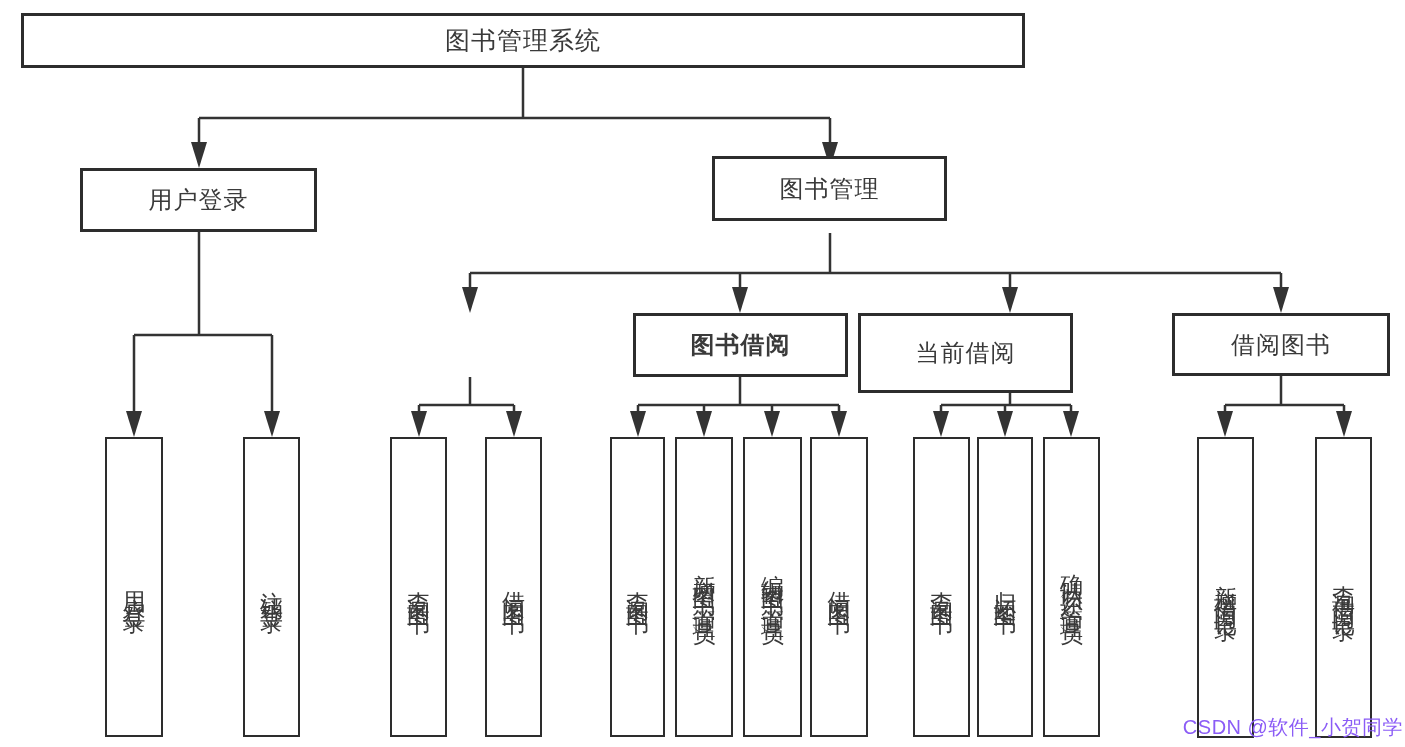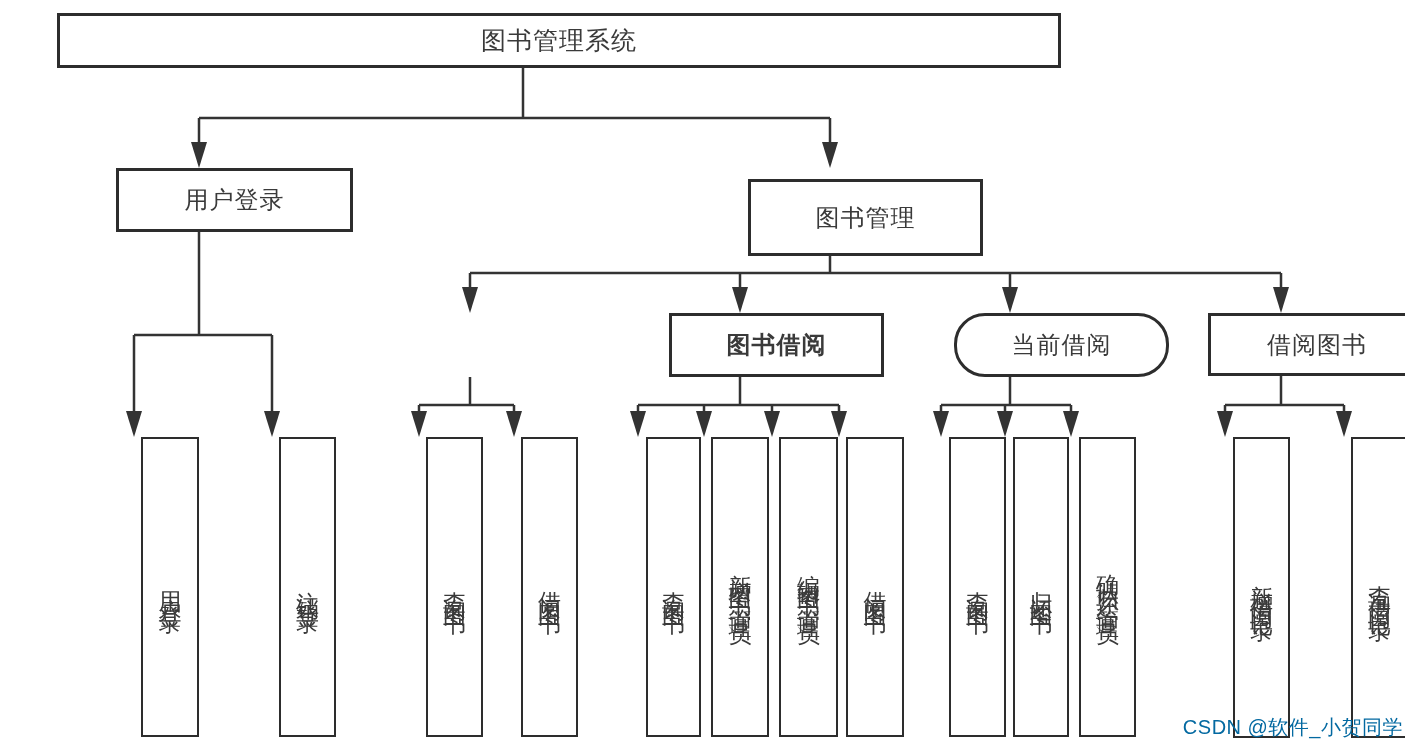--- a/index.html
+++ b/index.html
@@ -3,31 +3,31 @@
 <meta charset="utf-8">
 <style>
   html,body{margin:0;padding:0;background:#ffffff;}
   .canvas{
     position:relative;width:1405px;height:747px;background:#ffffff;
     font-family:"Liberation Sans",sans-serif;overflow:hidden;color:#3a3a3a;
   }
   svg.connectors{position:absolute;left:0;top:0;width:1405px;height:747px;}
   .node{
     position:absolute;background:#ffffff;border:3px solid #2d2d2d;
-    box-sizing:border-box;display:flex;align-items:center;justify-content:center;margin-left:36px;
+    box-sizing:border-box;display:flex;align-items:center;justify-content:center;
   }
   .h-node{font-size:24px;letter-spacing:1px;white-space:nowrap;}
   .root-node{font-size:25px;}
   .leaf{border-width:2.5px;}
   .leaf span{
     writing-mode:vertical-rl;text-orientation:mixed;
     font-size:23px;letter-spacing:7px;line-height:1;white-space:nowrap;
   }
   .watermark{
-    position:absolute;right:2px;bottom:6px;font-size:20px;color:#0369a1;
+    position:absolute;right:2px;bottom:6px;font-size:20px;color:#8b5cf6;
     letter-spacing:0.5px;white-space:nowrap;
   }
 </style>
 </head>
 <body>
 
 <div class="canvas">
 
   <svg class="connectors" viewBox="0 0 1405 747" xmlns="http://www.w3.org/2000/svg">
     <g stroke="#333333" stroke-width="2.5" fill="none">
@@ -65,24 +65,24 @@
       <polygon points="997,411 1013,411 1005,437"></polygon>
       <polygon points="1063,411 1079,411 1071,437"></polygon>
       <polygon points="1217,411 1233,411 1225,437"></polygon>
       <polygon points="1336,411 1352,411 1344,437"></polygon>
     </g>
   </svg>
 
   <div class="node h-node root-node" style="left:21px;top:13px;width:1004px;height:55px;">图书管理系统</div>
 
   <div class="node h-node" style="left:80px;top:168px;width:237px;height:64px;">用户登录</div>
-  <div class="node h-node" style="left:712px;top:179px;width:235px;height:77px;">图书管理</div>
+  <div class="node h-node" style="left:712px;top:156px;width:235px;height:65px;">图书管理</div>
 
   <div class="node h-node" style="left:633px;top:313px;width:215px;height:64px;font-weight:bold;">图书借阅</div>
-  <div class="node h-node" style="left:918px;top:313px;width:215px;height:64px;border-radius:31px;">当前借阅</div>
+  <div class="node h-node" style="left:858px;top:313px;width:215px;height:80px;">当前借阅</div>
   <div class="node h-node" style="left:1172px;top:313px;width:218px;height:63px;">借阅图书</div>
 
   <div class="node leaf" style="left:105px;top:437px;width:58px;height:300px;">
     <span>用户登录</span>
   </div>
   <div class="node leaf" style="left:243px;top:437px;width:57px;height:300px;">
     <span>注销登录</span>
   </div>
 
   <div class="node leaf" style="left:390px;top:437px;width:57px;height:300px;">

